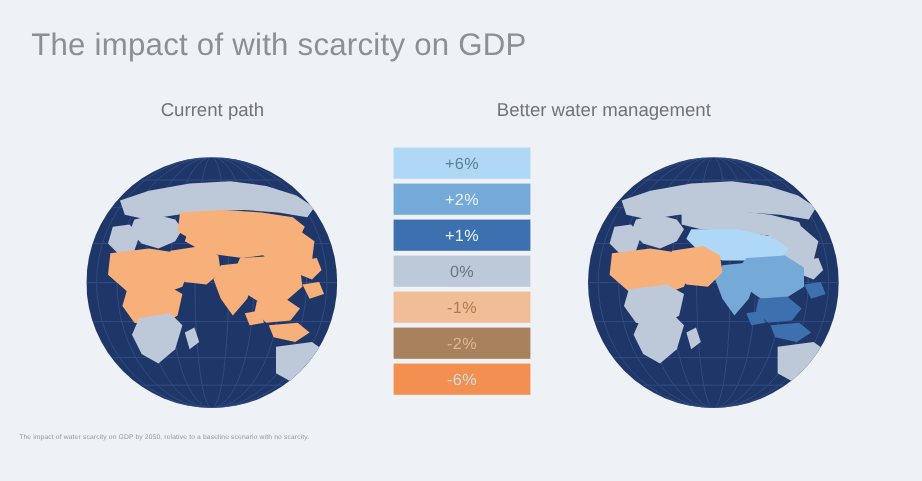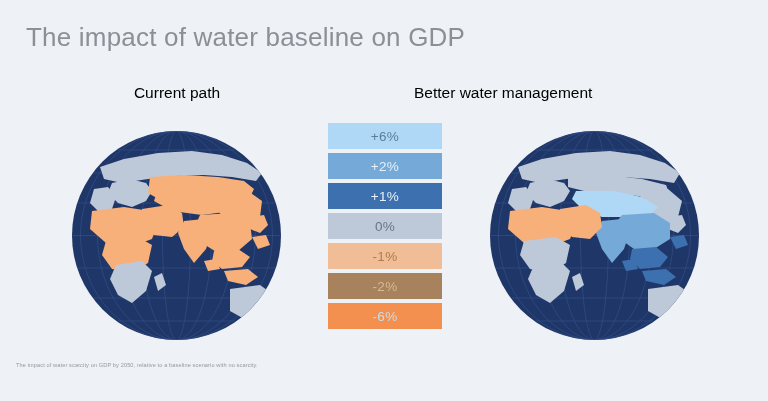--- a/index.html
+++ b/index.html
@@ -32,21 +32,21 @@
     color: #8b9097;
     white-space: nowrap;
   }
 
   
   .panel-heading {
     position: absolute;
     top: 84px;
     font-size: 15.5px;
     font-weight: 300;
-    color: #000000;
+    color: #737373;
     white-space: nowrap;
   }
   .panel-heading.left  { left: 0; width: 354px; text-align: center; }
   .panel-heading.right { left: 414px; width: 354px; text-align: left; }
 
   
   .globe {
     position: absolute;
     top: 131px;
     width: 209px;
@@ -85,21 +85,21 @@
     color: #9299a3;
     letter-spacing: 0.12px;
     white-space: nowrap;
   }
 </style>
 </head>
 <body style="background: rgb(238, 241, 245);">
 
 <div class="canvas">
 
-  <div class="title" style="color: rgb(139, 144, 151);">The impact of water baseline on GDP</div>
+  <div class="title" style="color: rgb(139, 144, 151);">The impact of with scarcity on GDP</div>
 
   <div class="panel-heading left">Current path</div>
   <div class="panel-heading right">Better water management</div>
 
   <div class="globe left">
     <svg viewBox="0 0 209 209" xmlns="http://www.w3.org/2000/svg">
       <defs>
         <clipPath id="sphereL">
             <circle cx="104.5" cy="104.5" r="104.5"></circle>
           </clipPath>

